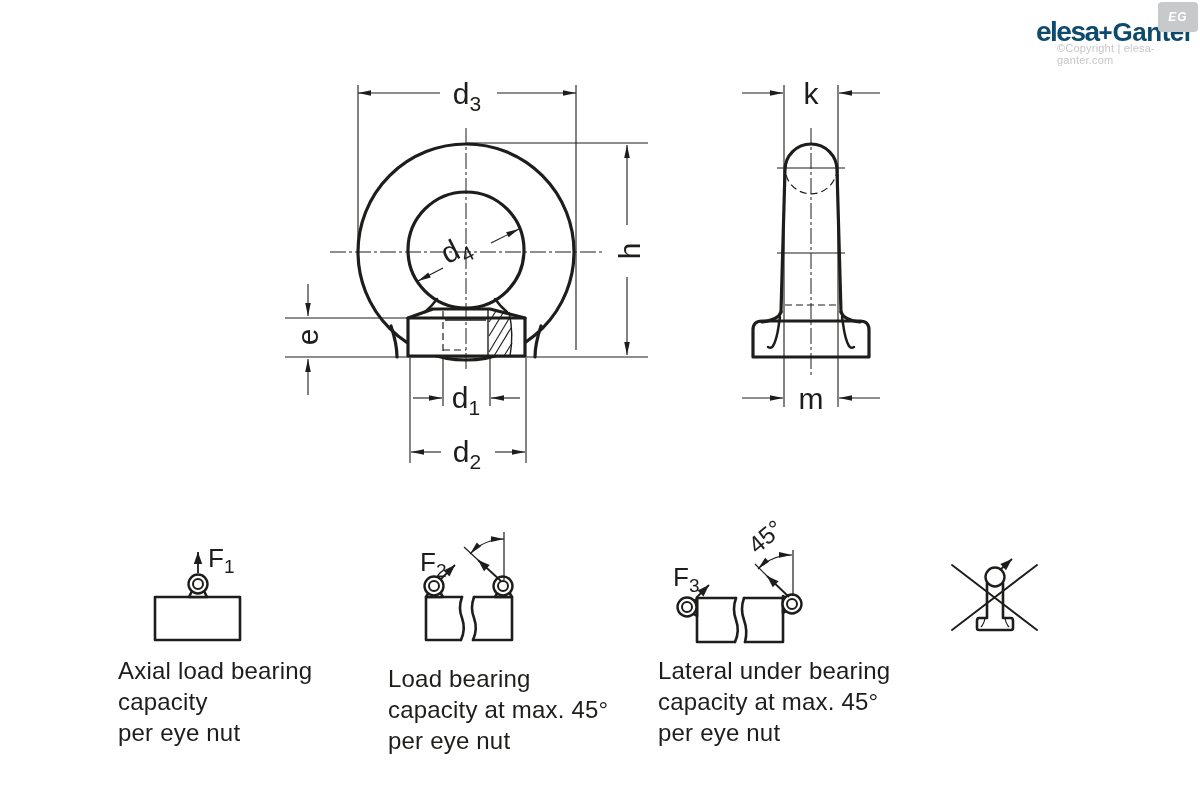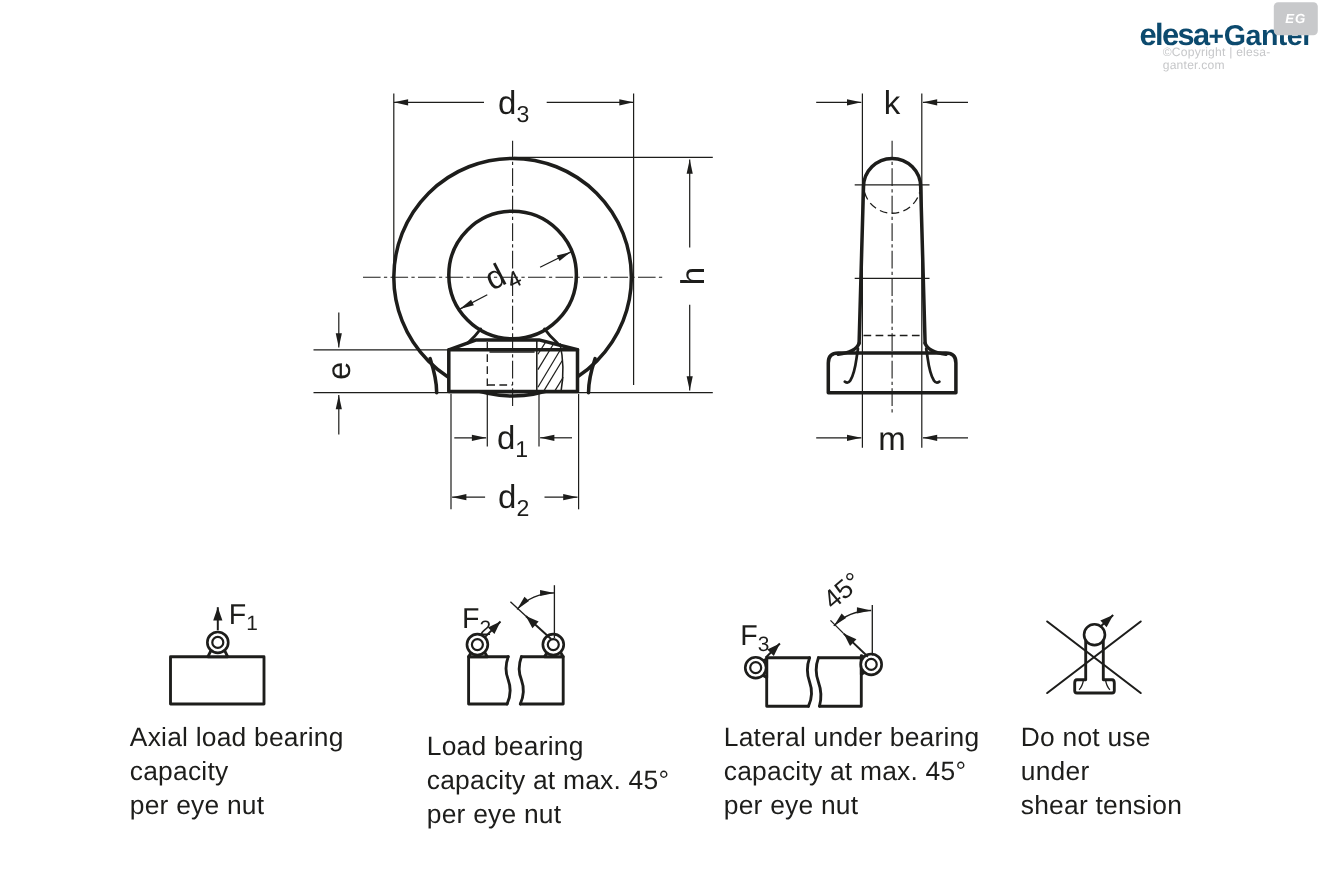--- a/index.html
+++ b/index.html
@@ -224,23 +224,18 @@
 <div class="caption" style="left:388px;top:663px;">
   <div>Load bearing</div>
   <div>capacity at max. 45°</div>
   <div>per eye nut</div>
 </div>
 <div class="caption" style="left:658px;top:655px;">
   <div>Lateral under bearing</div>
   <div>capacity at max. 45°</div>
   <div>per eye nut</div>
 </div>
-<div class="caption" style="left:928px;top:655px;">
-  <div>Do not use</div>
-  <div>under</div>
-  <div>shear tension</div>
-</div>
 
 <div class="logo"><span class="e">elesa</span><span class="p">+</span><span class="g">Ganter</span></div>
 <div class="badge">EG</div>
 <div class="copyright">©Copyright | elesa-ganter.com</div>
 
 </div>
 
 </body></html>

